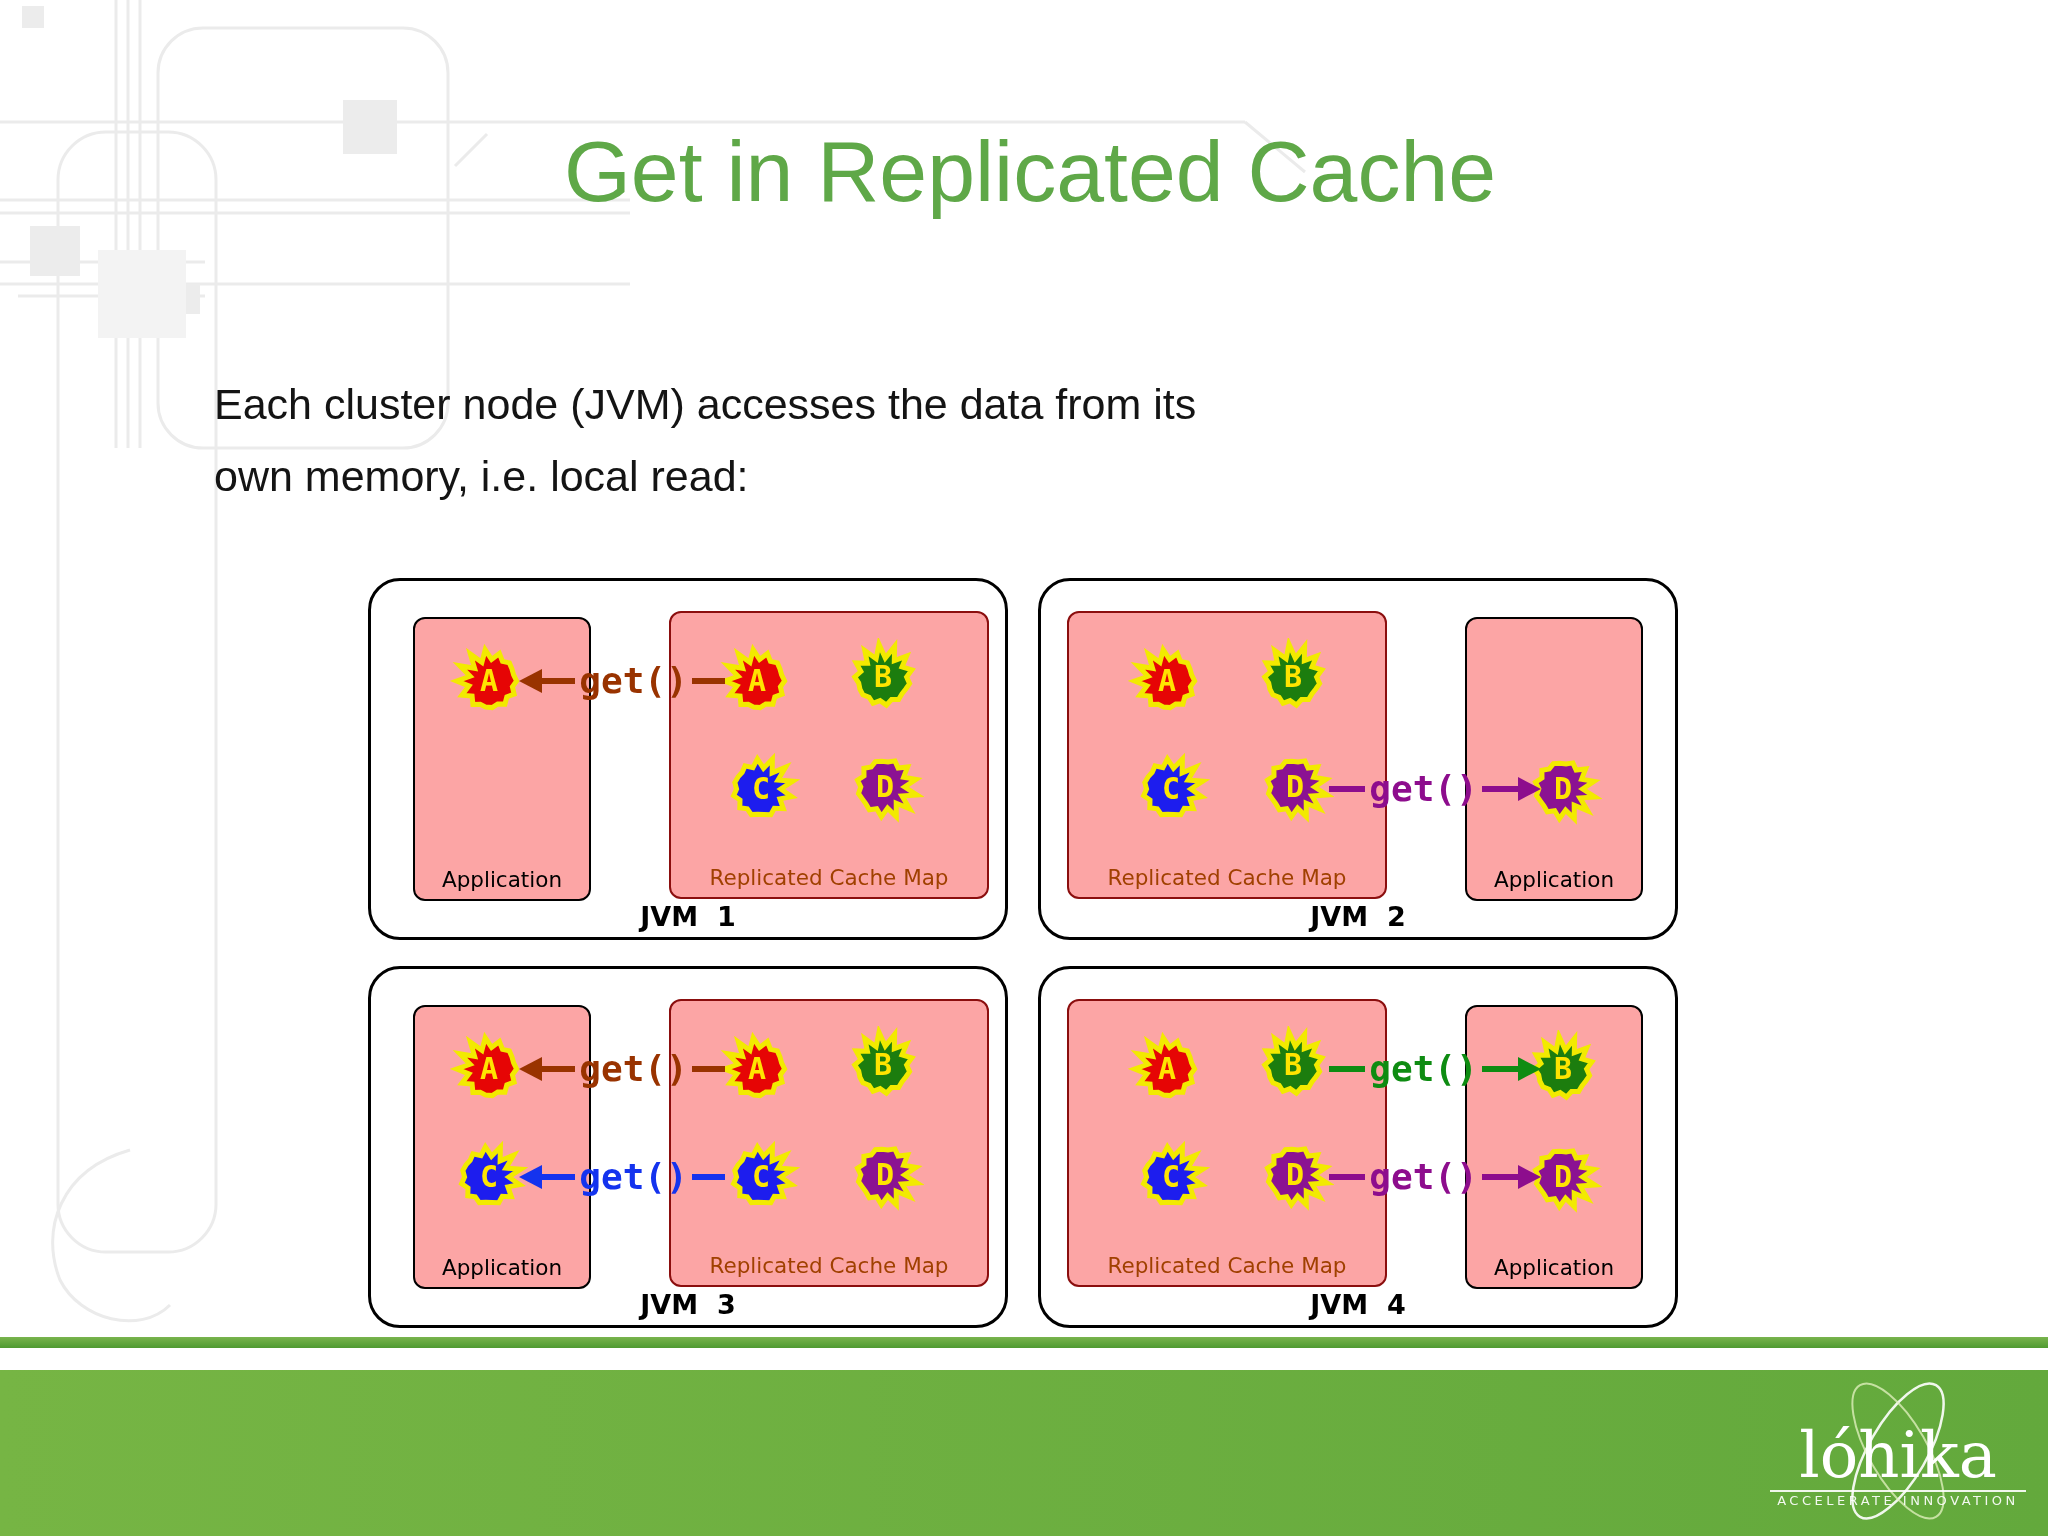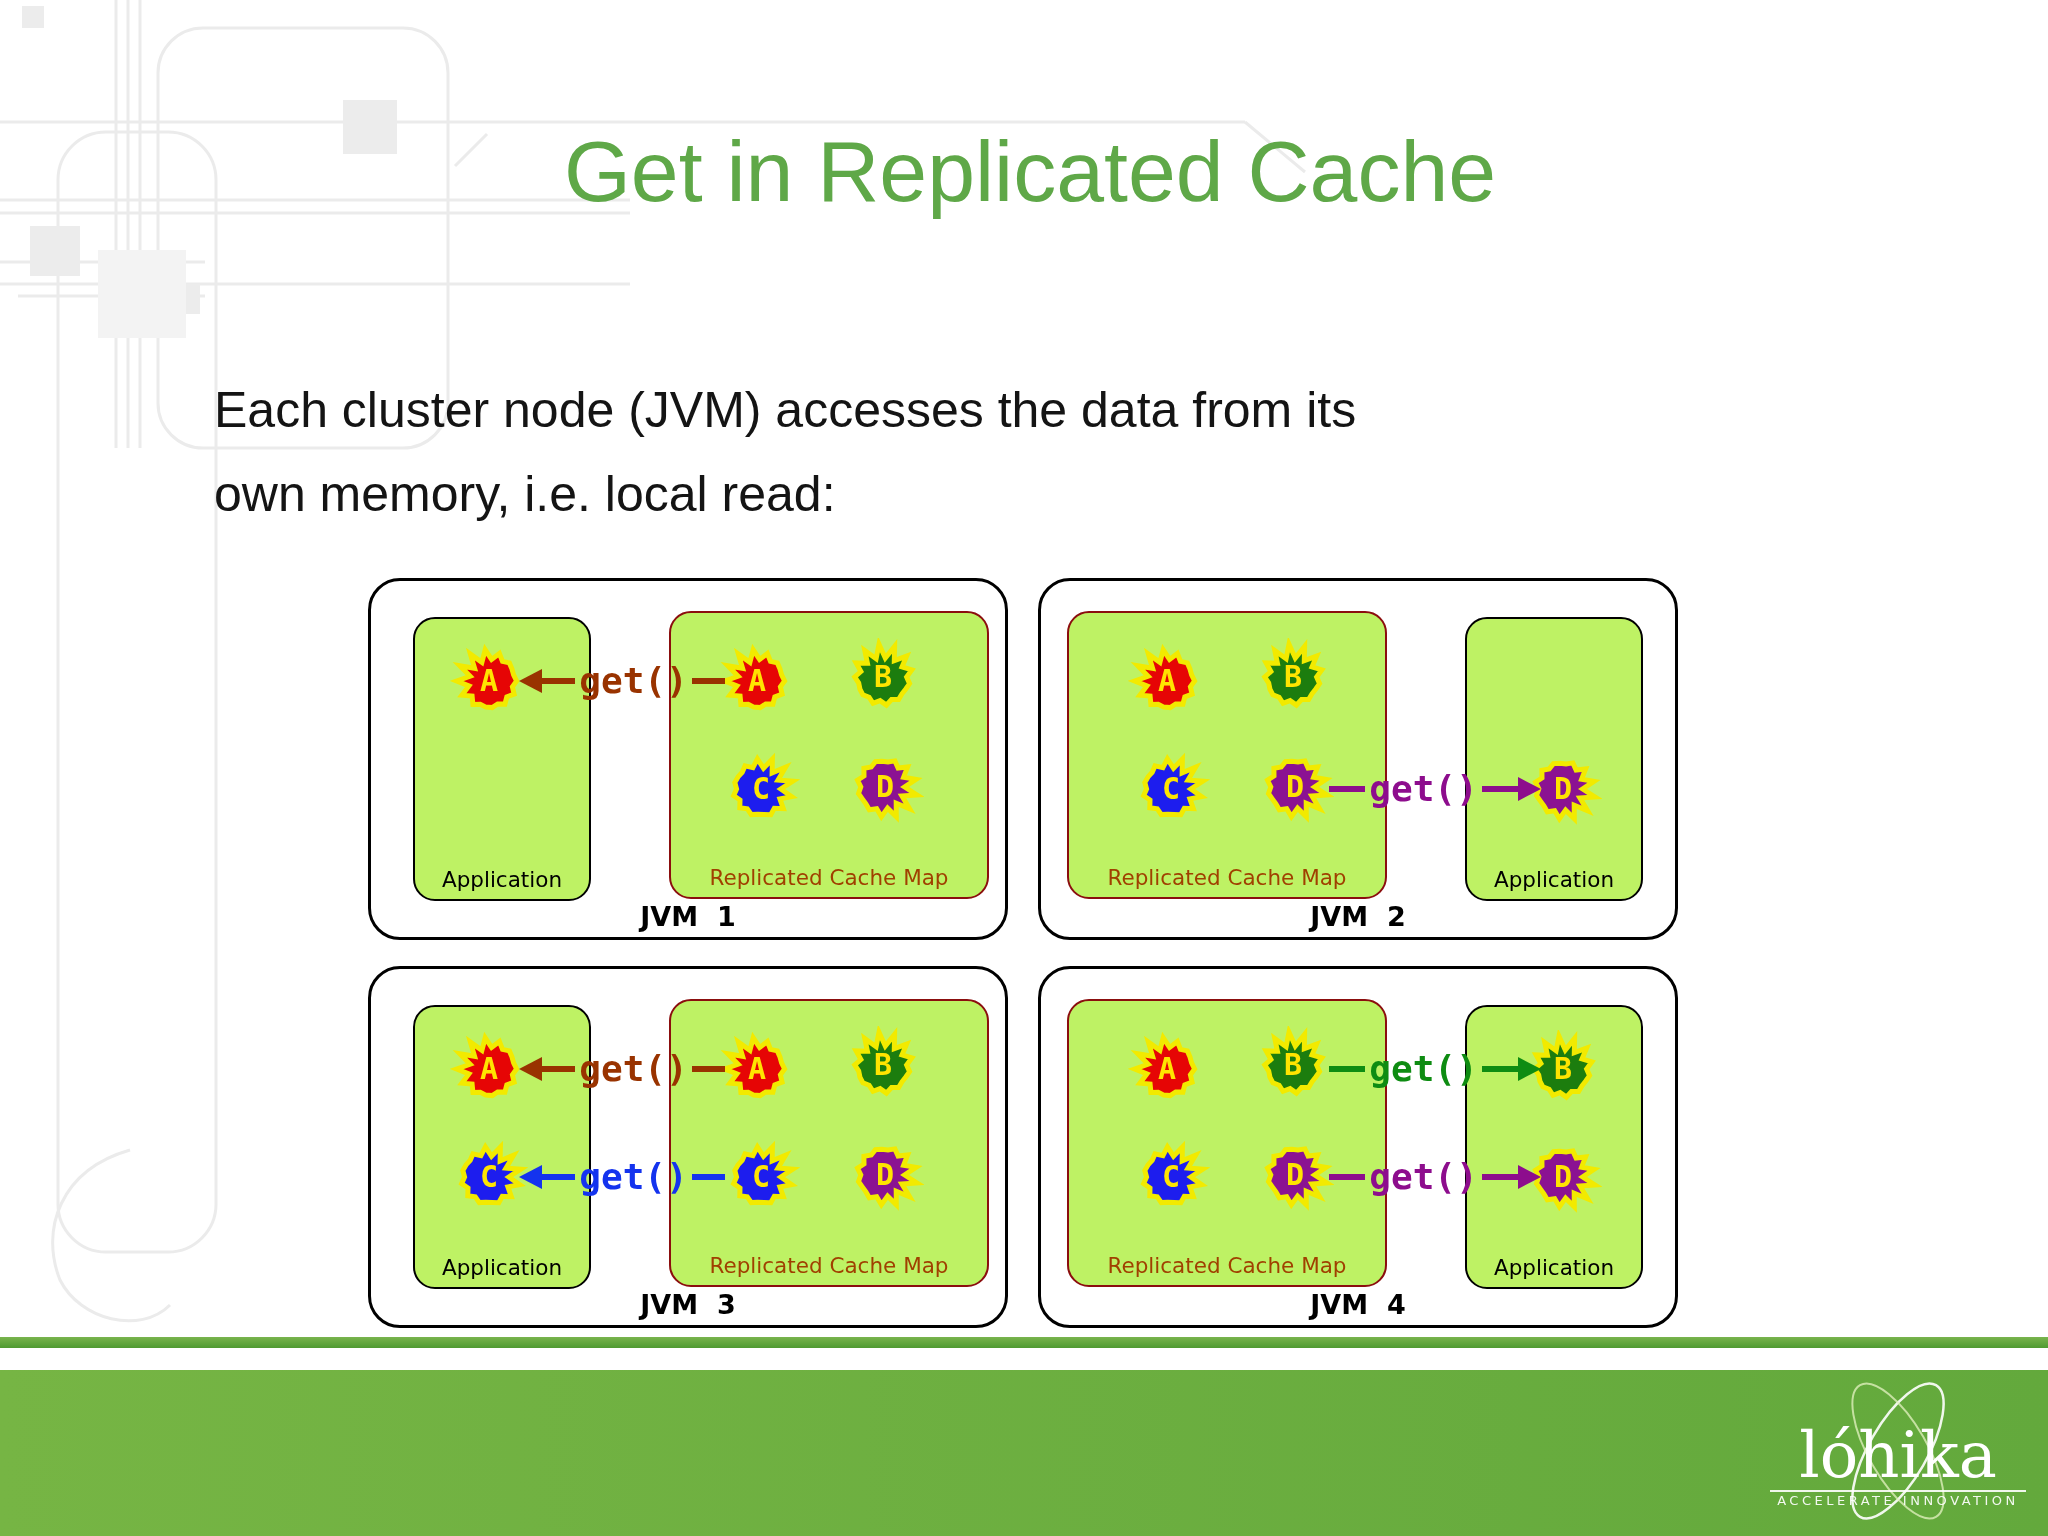--- a/index.html
+++ b/index.html
@@ -7,26 +7,26 @@
        font-family:"Liberation Sans",sans-serif}
   :root{
     --title-green:#5fa848;
     --cache-border:#8b0e0e;
     --cache-label:#a04000;
     --stripe-green:#4f9a31;
   }
   .bg-pattern{position:absolute;left:0;top:0;z-index:0}
   .slide-title{position:absolute;top:122px;left:6px;width:100%;text-align:center;
       font-size:86px;font-weight:400;color:var(--title-green);z-index:1;margin:0}
-  .body-text{position:absolute;top:368px;left:214px;width:1690px;font-size:50px;
+  .body-text{position:absolute;top:368px;left:214px;width:1690px;font-size:43px;
       line-height:1.68;color:#141414;z-index:1}
   .jvm-grid{position:absolute;left:368px;top:578px;display:grid;
       grid-template-columns:640px 640px;grid-auto-rows:362px;column-gap:30px;row-gap:26px;z-index:1}
   .jvm-card{position:relative;border:3px solid #000;border-radius:32px;background:#fff}
-  .inner-box{position:absolute;border-radius:22px;background:#bef264}
+  .inner-box{position:absolute;border-radius:12px;background:#fca5a5}
   .app-box{border:2.5px solid #000}
   .cache-box{border:2.5px solid var(--cache-border)}
   .box-label{position:absolute;bottom:7px;left:0;width:100%;text-align:center;
       font-size:21.5px;color:#000;font-family:"DejaVu Sans",sans-serif;white-space:nowrap}
   .cache-box .box-label{color:var(--cache-label)}
   .jvm-label{position:absolute;bottom:5px;left:0;width:100%;text-align:center;font-weight:bold;
       font-size:27px;color:#000;white-space:pre;font-family:"DejaVu Sans",sans-serif}
   .blob{position:absolute;width:78px;height:78px;z-index:2}
   .arrow{position:absolute;height:34px;display:flex;align-items:center;z-index:3}
   .arrow .seg{flex:1;height:5.5px}

